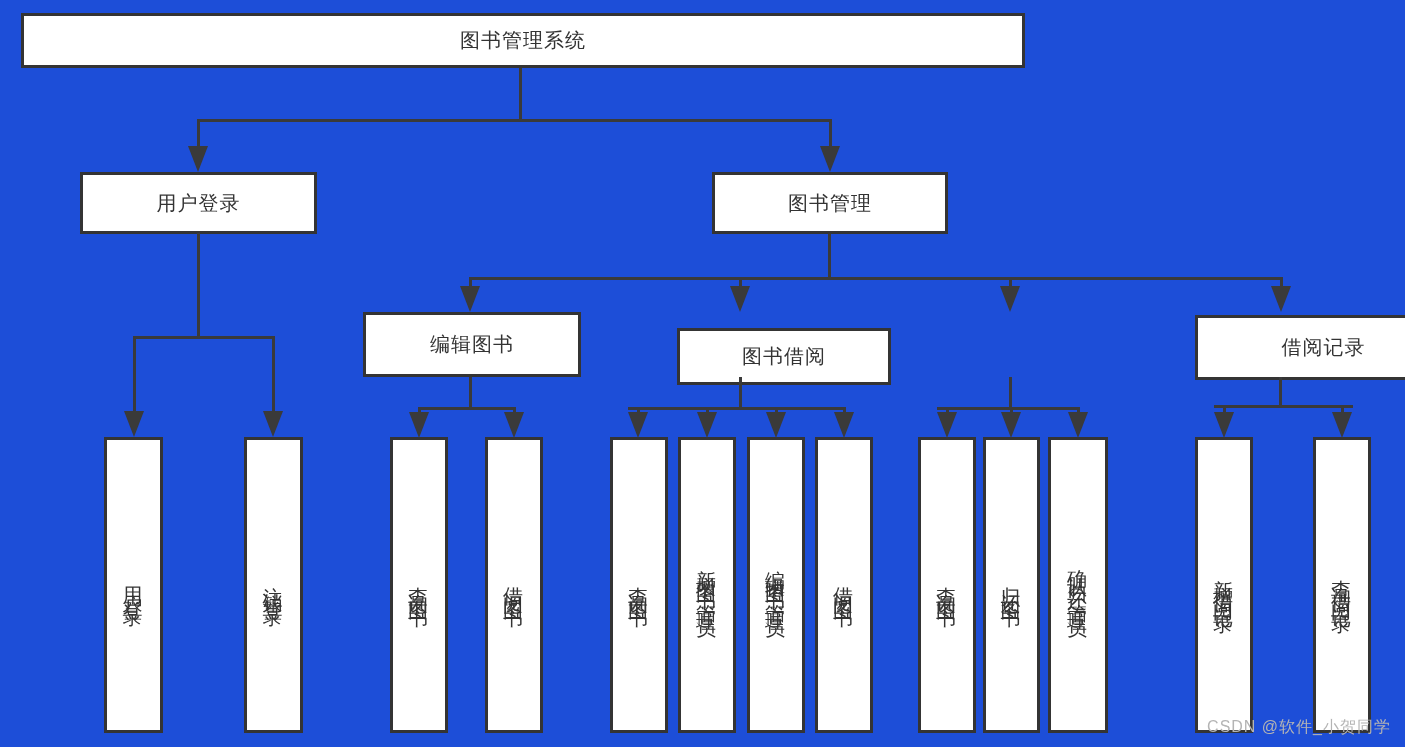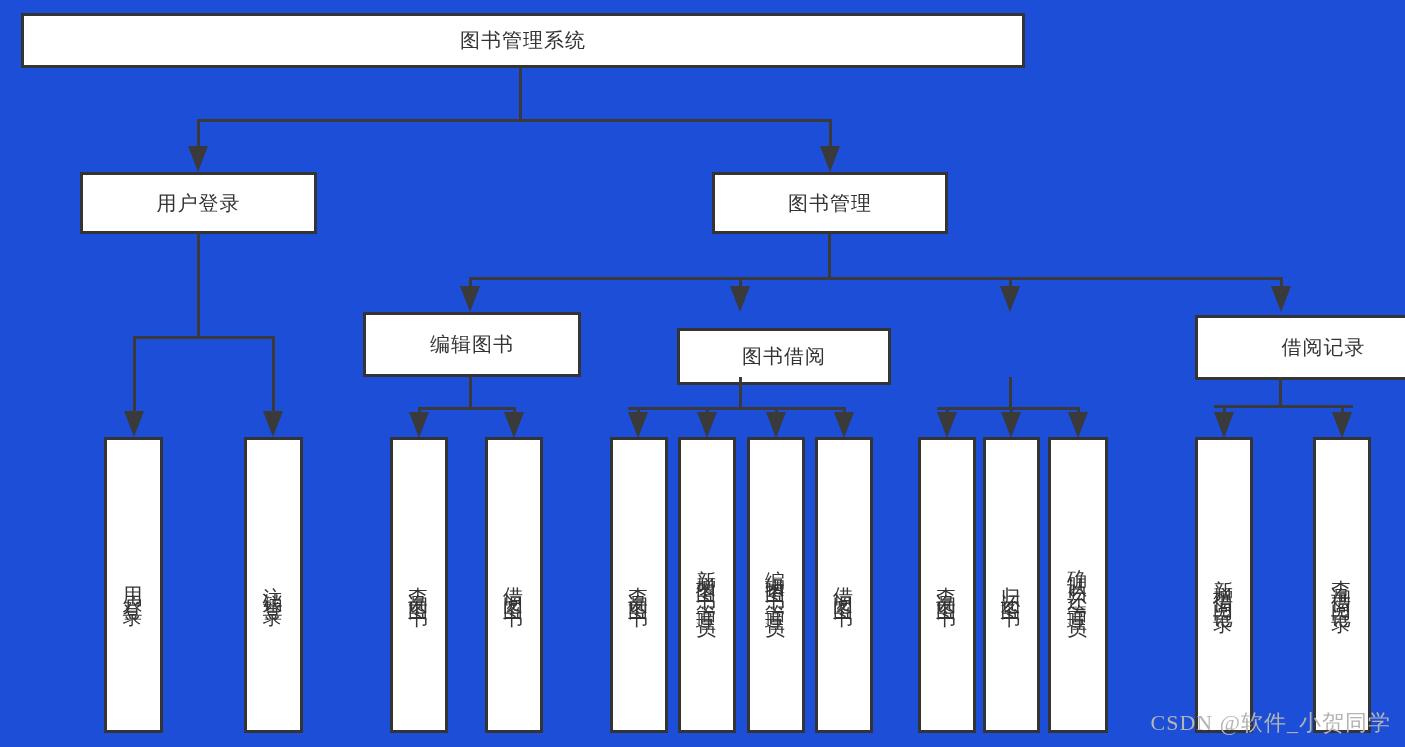--- a/index.html
+++ b/index.html
@@ -38,24 +38,23 @@
   .arrow .head{
     position:absolute;bottom:0;left:50%;
     margin-left:-10px;width:0;height:0;
     border-left:10px solid transparent;
     border-right:10px solid transparent;
     border-top:26px solid #3a3a3a;
   }
   .watermark{
     position:absolute;
     right:14px;bottom:9px;
-    font-size:22px;
+    font-size:16px;
     color:#b4b4b4;
     letter-spacing:1px;
-    font-family:Liberation Serif, serif;
   }
 </style>
 </head>
 <body>
 
 <div class="canvas">
 
   <div class="node hnode" style="left:21px;top:13px;width:1004px;height:55px;">
     <span>图书管理系统</span>
   </div>

